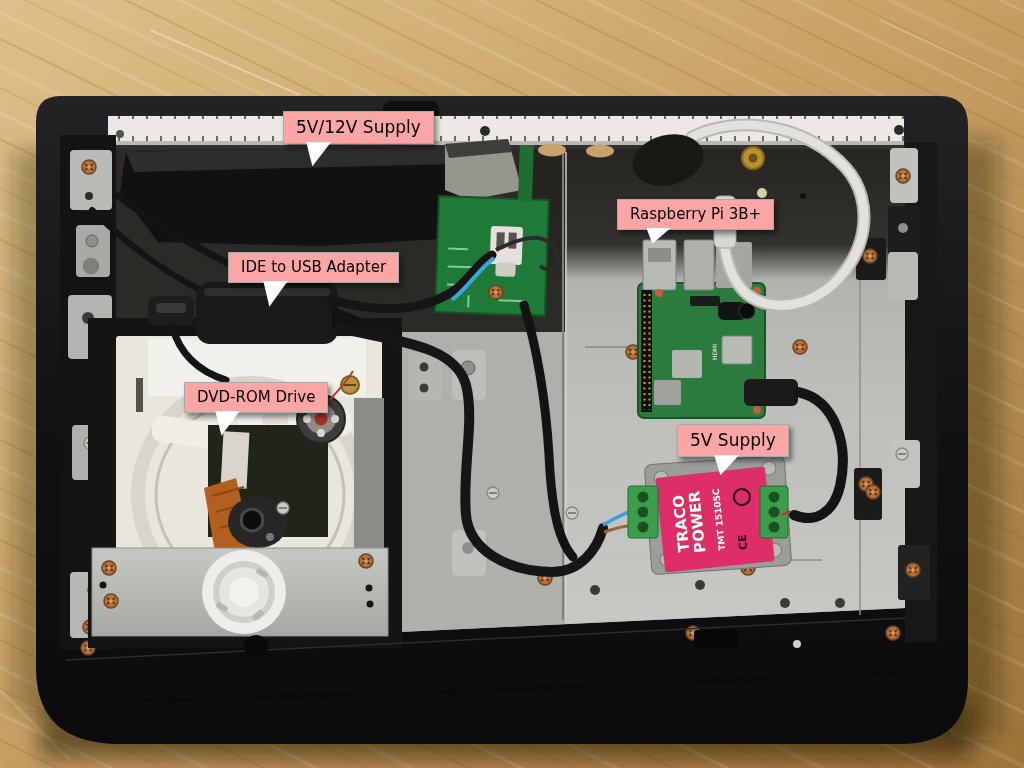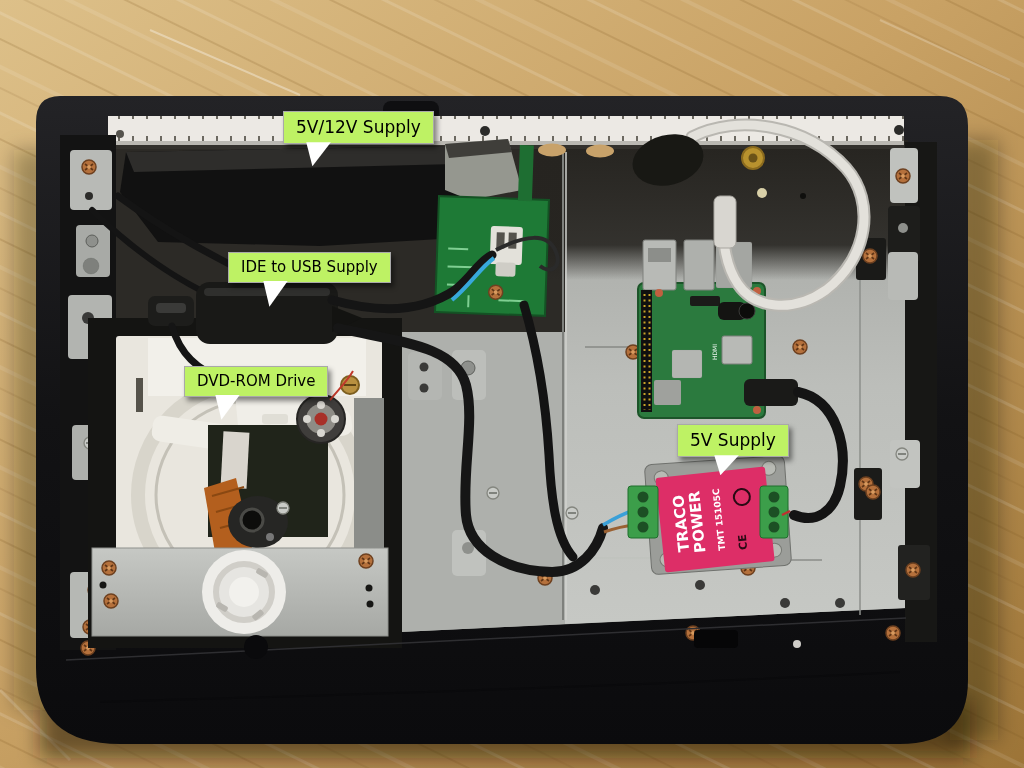--- a/index.html
+++ b/index.html
@@ -1,19 +1,19 @@
 <!DOCTYPE html>
 <html><head>
 <meta charset="utf-8">
 <style>
   html,body{margin:0;padding:0;background:#888;}
   #canvas{position:relative;width:1024px;height:768px;overflow:hidden;
           font-family:"DejaVu Sans","Liberation Sans",sans-serif;}
   #scene{position:absolute;left:0;top:0;}
-  .callout{position:absolute;background:#bef264;border:1px solid #a9a9a9;
+  .callout{position:absolute;background:#fca5a5;border:1px solid #a9a9a9;
            padding:5px 12px;color:#000;white-space:nowrap;z-index:10;
            box-shadow:3px 4px 5px rgba(0,0,0,.45);font-size:15px;line-height:1.25;}
   .callout.lg{font-size:17px;}
   .callout-tail{position:absolute;top:100%;margin-top:-1px;width:28px;background:#fff;
                 clip-path:polygon(8% 0,96% 0,30% 100%);
                 filter:drop-shadow(2px 2px 2px rgba(0,0,0,.35));}
 </style>
 </head>
 <body>
 
@@ -350,25 +350,29 @@
     <path d="M692,137 C738,114 806,124 846,168 C876,202 868,258 826,290 C792,314 754,308 738,284 C725,265 722,240 723,205" stroke="#e3e1db" stroke-width="9" fill="none" stroke-linecap="round"></path>
     <rect x="714" y="196" width="22" height="52" rx="6" fill="#d8d6d0" stroke="#a8a6a0"></rect>
     <ellipse cx="668" cy="160" rx="36" ry="25" fill="#181814" transform="rotate(-14 668 160)"></ellipse>
   </g>
 </svg>
 
 <div class="callout lg" style="left:283px;top:111px">
   <span>5V/12V Supply</span>
   <span class="callout-tail" style="left:20px;height:24px"></span>
 </div>
+<div class="callout" style="left:617px;top:199px">
+  <span>Raspberry Pi 3B+</span>
+  <span class="callout-tail" style="left:26px;height:16px"></span>
+</div>
 <div class="callout" style="left:228px;top:252px">
-  <span>IDE to USB Supply</span>
+  <span>IDE to USB Adapter</span>
   <span class="callout-tail" style="left:32px;height:26px"></span>
 </div>
-<div class="callout" style="left:184px;top:366px">
+<div class="callout" style="left:184px;top:382px">
   <span>DVD-ROM Drive</span>
   <span class="callout-tail" style="left:28px;height:25px"></span>
 </div>
 <div class="callout lg" style="left:677px;top:424px">
   <span>5V Supply</span>
   <span class="callout-tail" style="left:34px;height:20px"></span>
 </div>
 
 </div>
 

